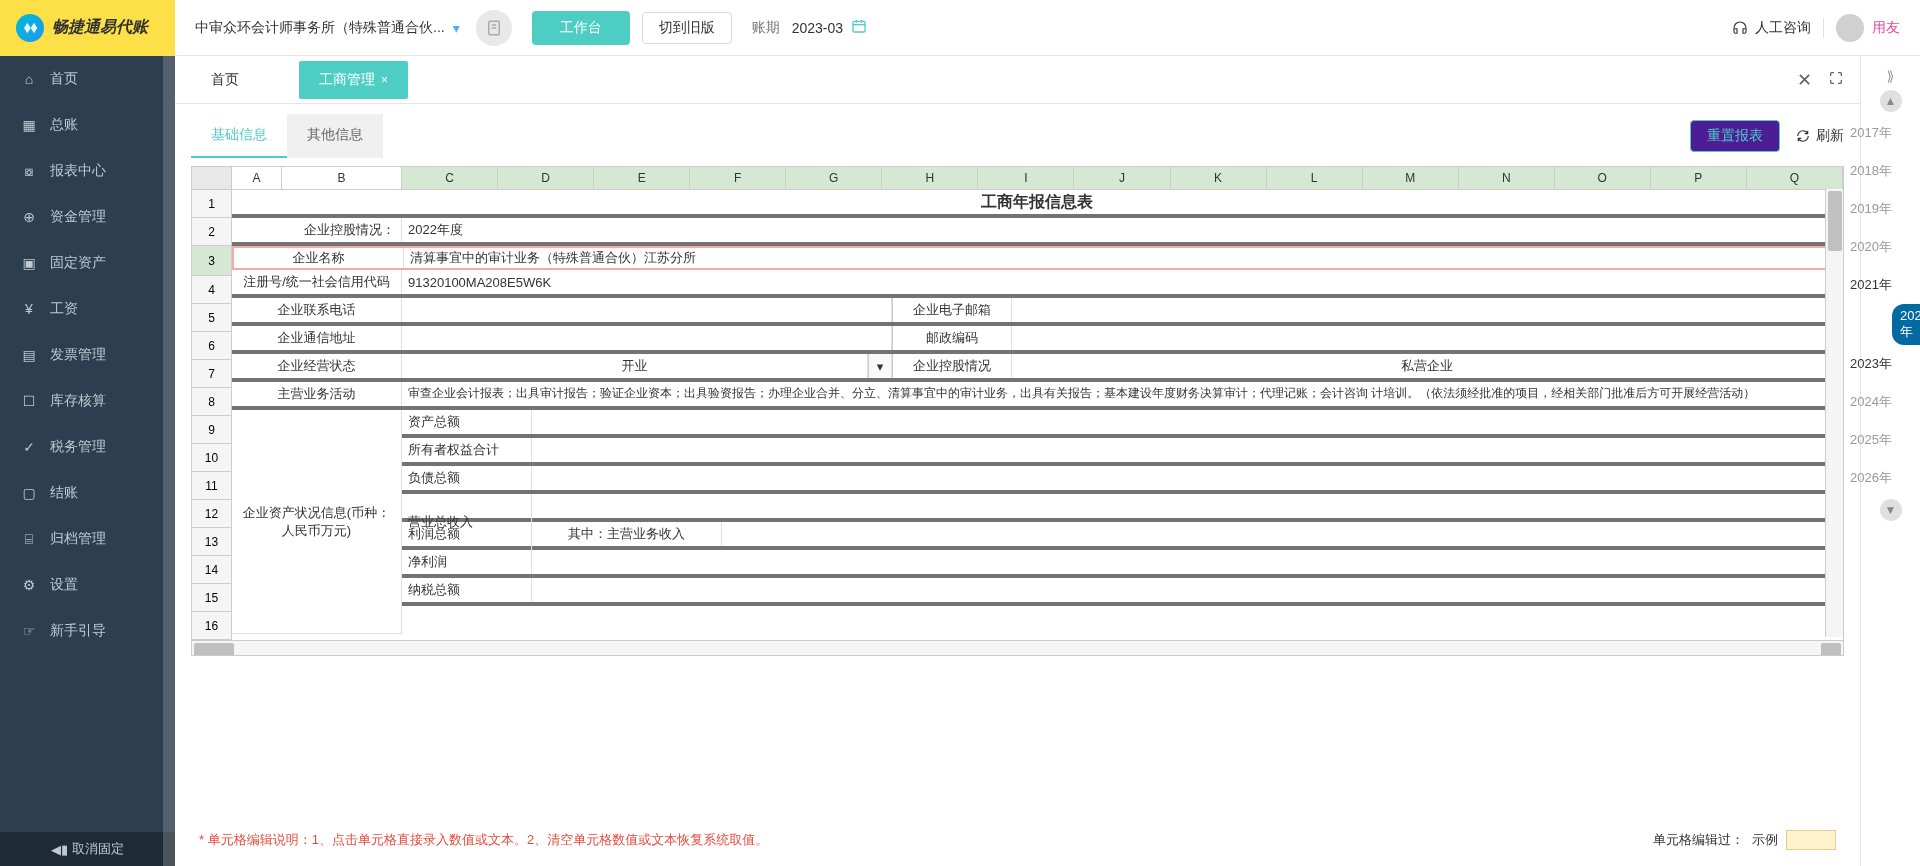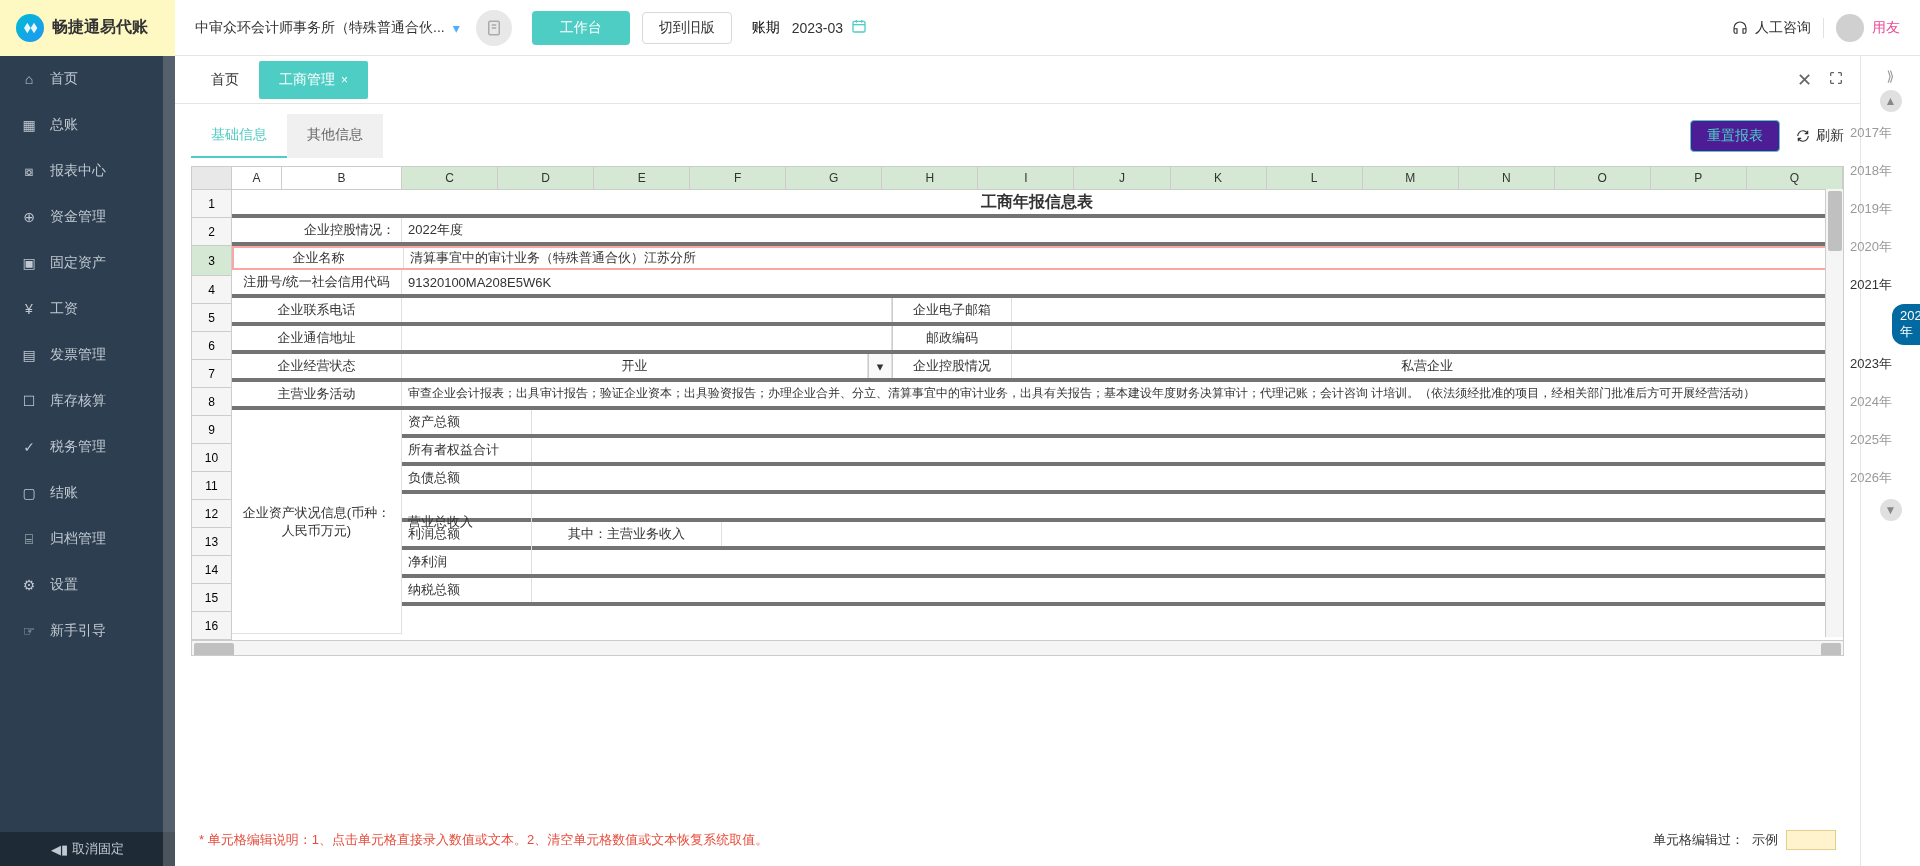--- a/index.html
+++ b/index.html
@@ -1,28 +1,28 @@
 <!DOCTYPE html>
 <html><head>
   <meta charset="utf-8">
   <style>
     * { margin: 0; padding: 0; box-sizing: border-box; font-family: "Microsoft YaHei", sans-serif; }
     body { background: #fff; overflow: hidden; }
     
     
     .top-header { height: 56px; display: flex; align-items: center; border-bottom: 1px solid #e5e5e5; background: #fff; }
-    .logo-area { width: 175px; height: 56px; display: flex; align-items: center; padding-left: 16px; background: #fef9c3; }
+    .logo-area { width: 175px; height: 56px; display: flex; align-items: center; padding-left: 16px; background: #fde047; font-style: italic; }
     .logo-icon { width: 28px; height: 28px; background: linear-gradient(135deg, #00bcd4, #2196f3); border-radius: 50%; display: flex; align-items: center; justify-content: center; margin-right: 8px; color: white; }
     .logo-text { font-size: 16px; font-weight: bold; color: #333; }
     .company-selector { margin-left: 20px; display: flex; align-items: center; color: #333; cursor: pointer; font-size: 14px; }
     .company-selector .chev { color: #4facfe; margin-left: 8px; }
     .doc-icon { margin-left: 16px; width: 36px; height: 36px; border-radius: 50%; background: #e8e8e8; display: flex; align-items: center; justify-content: center; color: #999; cursor: pointer; }
     .btn-workbench { margin-left: 20px; background: #4ecdc4; color: white; border: none; padding: 8px 28px; border-radius: 4px; font-size: 14px; cursor: pointer; }
     .btn-old-version { margin-left: 12px; background: white; border: 1px solid #d9d9d9; padding: 6px 16px; border-radius: 4px; font-size: 14px; cursor: pointer; color: #333; }
-    .period-label { margin-left: 20px; font-size: 14px; color: #000000; }
+    .period-label { margin-left: 20px; font-size: 14px; color: #737373; }
     .period-value { margin-left: 12px; font-size: 14px; color: #333; }
     .calendar-icon { margin-left: 8px; color: #4ecdc4; cursor: pointer; }
     .header-right { margin-left: auto; display: flex; align-items: center; padding-right: 20px; gap: 12px; }
     .support-link { display: flex; align-items: center; gap: 6px; color: #333; font-size: 14px; cursor: pointer; }
     .divider { width: 1px; height: 20px; background: #e0e0e0; }
     .user-area { display: flex; align-items: center; gap: 8px; cursor: pointer; }
     .avatar { width: 28px; height: 28px; border-radius: 50%; background: #d0d0d0; }
     .username { font-size: 14px; color: #ec4899; }
     
     
@@ -34,21 +34,21 @@
     .sidebar-item .nav-icon { width: 18px; height: 18px; display: inline-flex; align-items: center; justify-content: center; }
     .sidebar-pin { position: absolute; bottom: 0; width: 100%; background: #1f2a37; color: #c0c8d0; font-size: 13px; padding: 8px; display: flex; align-items: center; justify-content: center; gap: 4px; cursor: pointer; }
     .sidebar-scrollbar { position: absolute; right: 0; top: 0; width: 12px; height: 100%; background: rgba(180,180,180,0.3); }
     
     
     .main { flex: 1; display: flex; flex-direction: column; background: #fff; overflow: hidden; }
     
     
     .tabs-bar { height: 48px; display: flex; align-items: center; padding: 0 16px; border-bottom: 1px solid #e5e5e5; position: relative; }
     .tab { padding: 10px 20px; font-size: 14px; color: #333; cursor: pointer; }
-    .tab.active { background: #4ecdc4; color: white; border-radius: 2px; display: flex; align-items: center; gap: 6px; }
+    .tab.active { background: #4ecdc4; color: white; border-radius: 2px; display: flex; align-items: center; gap: 6px; margin-left: 40px; }
     .tab-close { font-size: 12px; cursor: pointer; }
     .tabs-right { margin-left: auto; display: flex; align-items: center; gap: 12px; }
     .close-big { cursor: pointer; font-size: 18px; color: #666; padding: 4px; }
     .expand-icon { cursor: pointer; }
     
     
     .sub-tabs-row { display: flex; align-items: center; padding: 10px 16px 0 16px; }
     .sub-tabs { display: flex; }
     .sub-tab { padding: 12px 20px; font-size: 14px; color: #666; cursor: pointer; }
     .sub-tab.active { color: #4ecdc4; border-bottom: 2px solid #4ecdc4; }

